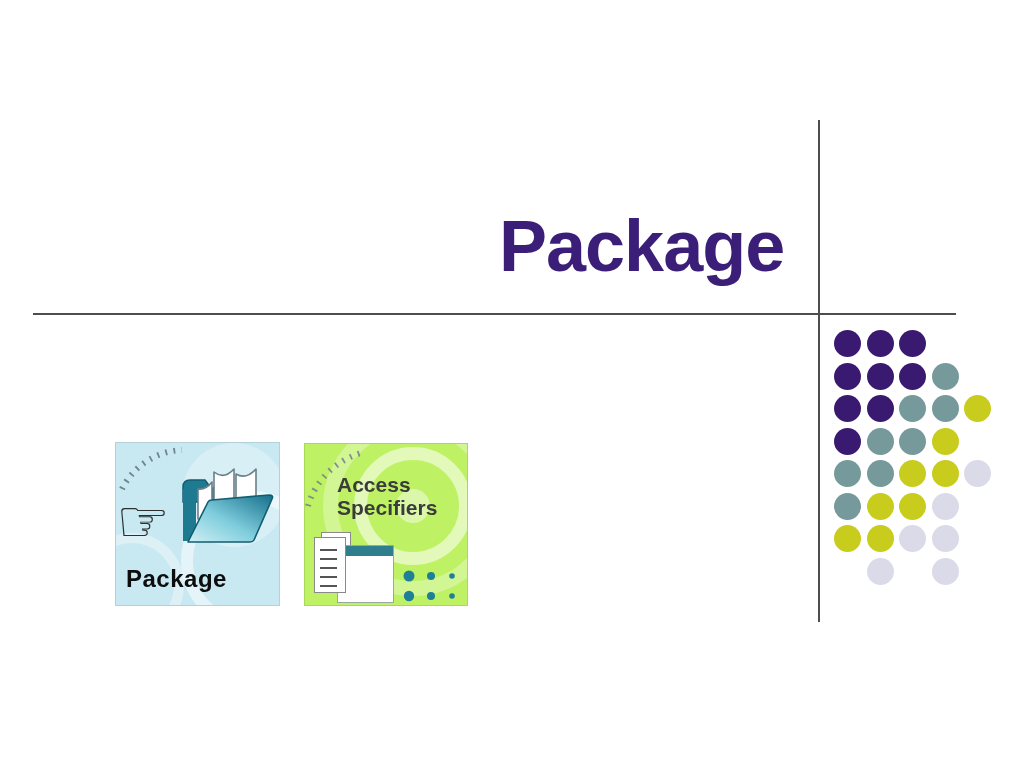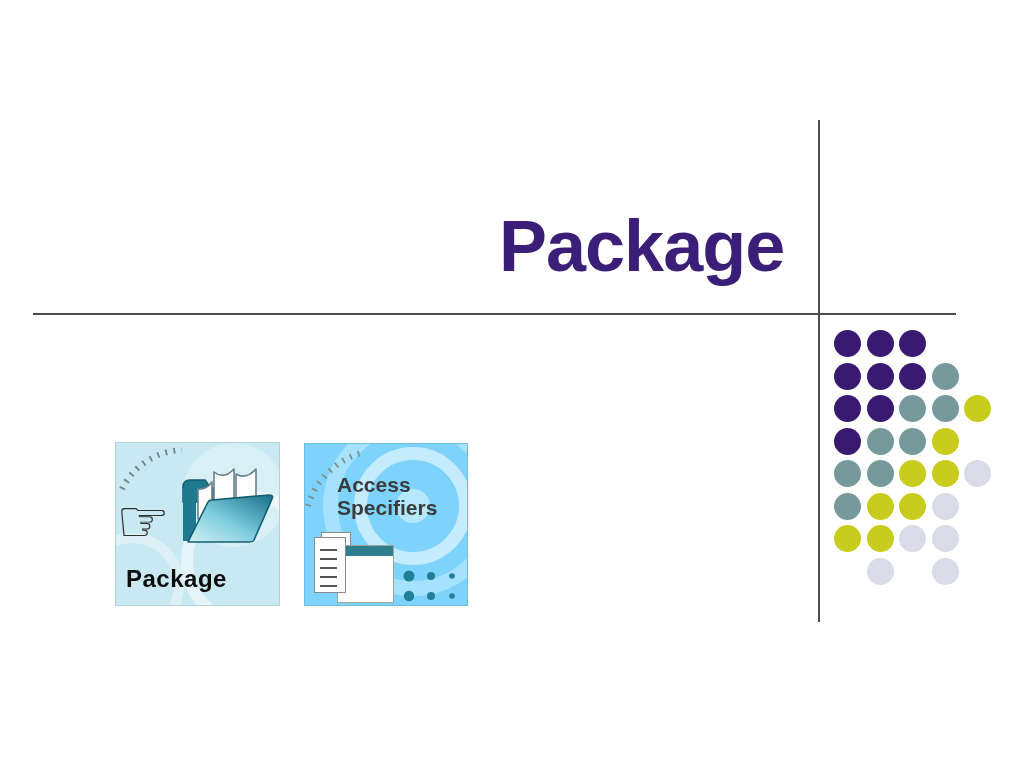--- a/index.html
+++ b/index.html
@@ -15,21 +15,21 @@
   }
   
   #hline{position:absolute;left:33px;top:313px;width:923px;height:2px;background:#4d4d4d;}
   #vline{position:absolute;left:818px;top:120px;width:2px;height:502px;background:#4d4d4d;}
   
   #dots{position:absolute;left:834px;top:330px;width:180px;height:270px;}
   .orn-dot{position:absolute;border-radius:50%;}
   
   .thumb{position:absolute;overflow:hidden;border:1px solid rgba(0,0,0,0.10);cursor:pointer;}
   #thumb-packages{left:115px;top:442px;width:163px;height:162px;background:#C9E9F2;}
-  #thumb-access{left:304px;top:443px;width:162px;height:161px;background:#7dd3fc;}
+  #thumb-access{left:304px;top:443px;width:162px;height:161px;background:#bef264;}
   .ring{position:absolute;border-radius:50%;transform:translate(-50%,-50%);}
   .dash-arc{position:absolute;left:0;top:0;}
   .thumb-label{
     position:absolute;left:10px;top:122px;width:150px;
     font-weight:bold;font-size:24px;letter-spacing:0.5px;color:#0d0d0d;
   }
   .access-label{
     position:absolute;left:32px;top:29px;
     font-weight:bold;font-size:21px;line-height:23px;color:#3b3b3b;
   }

